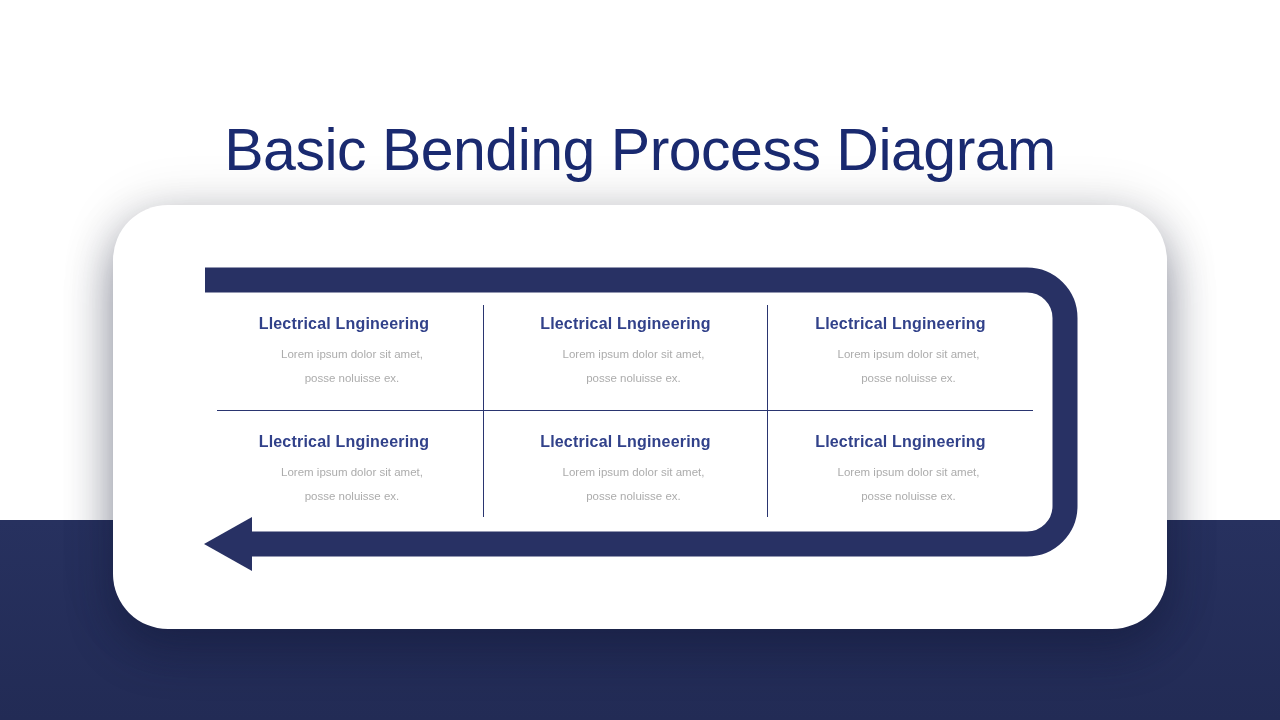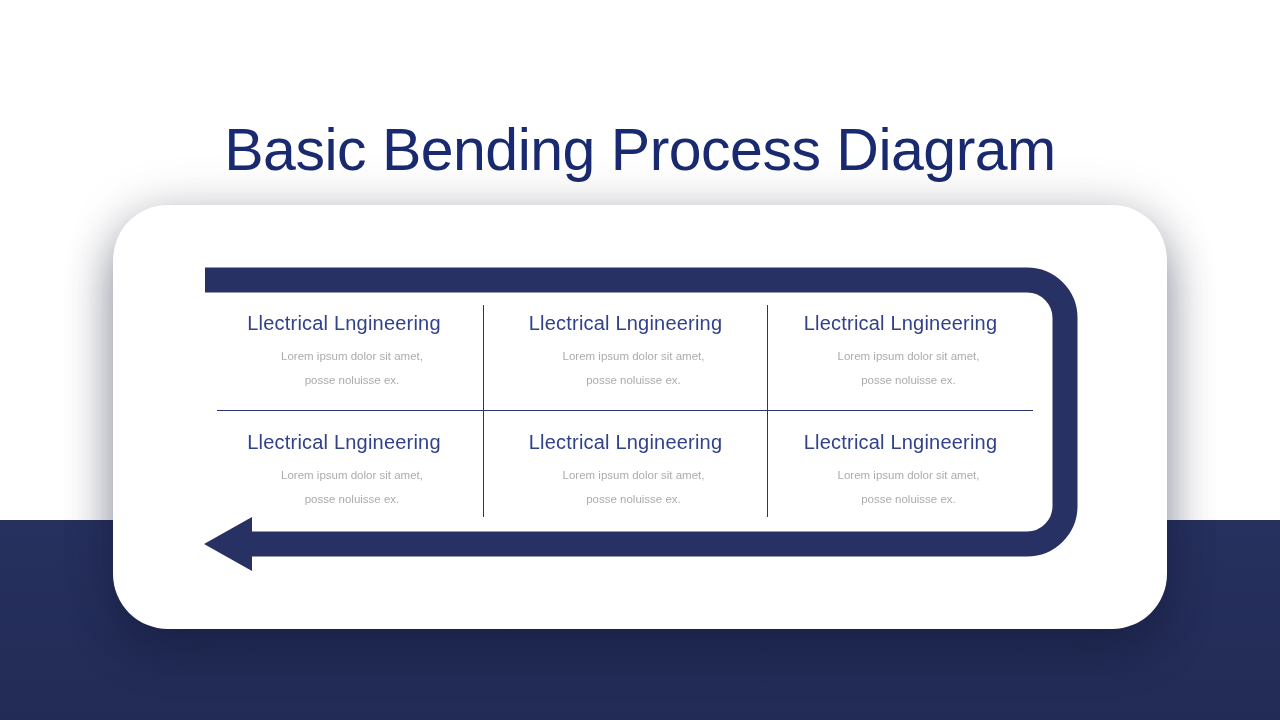--- a/index.html
+++ b/index.html
@@ -32,22 +32,22 @@
     position:absolute;left:0;top:0;width:1280px;height:720px;
     pointer-events:none;
   }
   .cell{
     position:absolute;
     display:flex;flex-direction:column;
     align-items:center;justify-content:center;
     text-align:center;
   }
   .cell-title{
-    font-size:20px;
-    font-weight:400;
+    font-size:16px;
+    font-weight:700;
     letter-spacing:0.2px;
     color:var(--cell-title,#31418a);
     margin-bottom:9px;
   }
   .cell-line{
     font-size:11.5px;
     line-height:24px;
     color:var(--cell-body,#acacac);
     margin-left:16px;
   }

